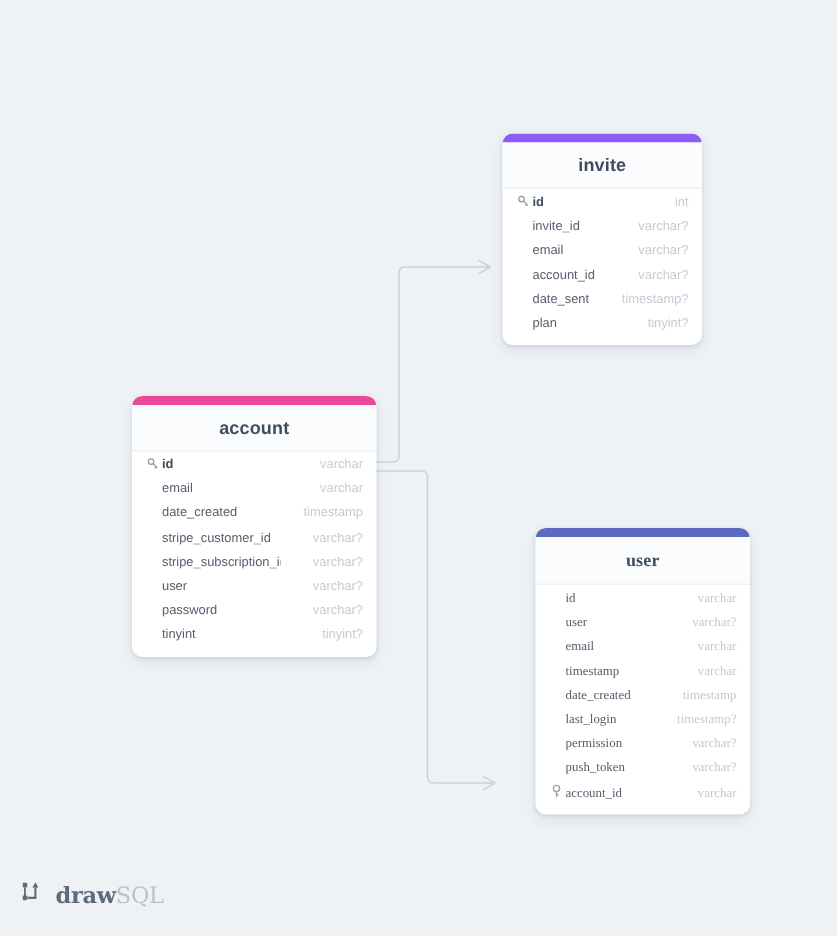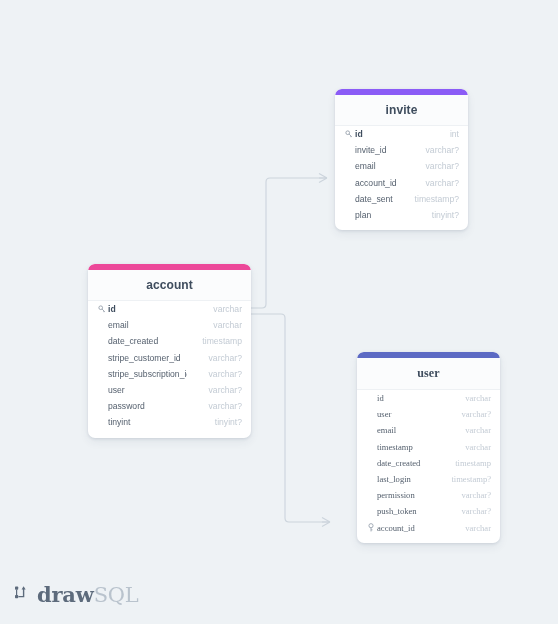--- a/index.html
+++ b/index.html
@@ -94,21 +94,21 @@
     left: 15px;
     bottom: 17px;
     display: flex;
     align-items: center;
     gap: 5px;
     z-index: 6;
   }
   #logo .mark { display: block; }
   .logo-text {
     font-family: "DejaVu Serif", serif;
-    font-size: 21px;
+    font-size: 15px;
     letter-spacing: -0.2px;
   }
   .logo-draw { color: #5d6b7c; font-weight: bold; }
   .logo-sql { color: #b9c3cd; font-weight: normal; }
 </style>
 </head>
 <body>
 
 <div id="canvas">
 

